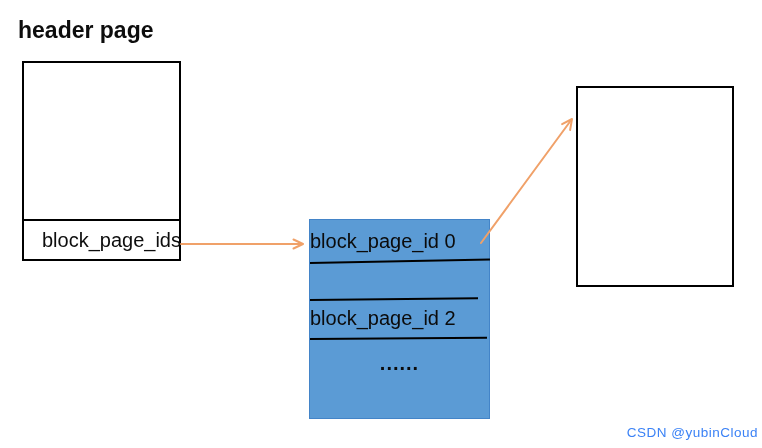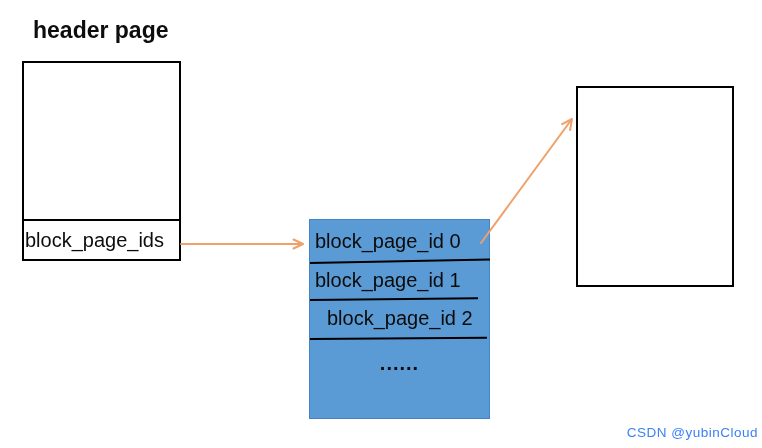--- a/index.html
+++ b/index.html
@@ -7,50 +7,50 @@
   body {
     font-family: "Liberation Sans", "DejaVu Sans", sans-serif;
     width: 762px; height: 448px; position: relative; overflow: hidden;
   }
   .canvas { position: absolute; left: 0; top: 0; width: 762px; height: 448px; background: #ffffff; }
 
   .diagram-title {
     position: absolute; font-size: 23px; font-weight: bold; color: #0d0d0d;
     white-space: nowrap; letter-spacing: 0px;
   }
-  .title-header { left: 33px; top: 17px; }
+  .title-header { left: 18px; top: 17px; }
   .title-block  { left: 582px; top: 42px; }
 
   .page-box {
     position: absolute; border: 2px solid #000000; background: #ffffff;
   }
   .header-box { left: 22px; top: 61px; width: 159px; height: 200px; }
   .block-box  { left: 576px; top: 86px; width: 158px; height: 201px; }
 
   .header-divider {
     position: absolute; left: 0; right: 0; top: 156px; height: 0;
     border-top: 2px solid #000000;
   }
   .field-label {
-    position: absolute; left: 1px; top: 160px; right: 0;
+    position: absolute; left: 18px; top: 160px; right: 0;
     font-size: 20px; color: #0d0d0d; white-space: nowrap; line-height: 34px;
   }
 
   .id-list {
     position: absolute; left: 309px; top: 219px; width: 181px; height: 200px;
     background: #5B9BD5; border: 1px solid #4384c8;
   }
   .id-row {
     position: absolute; left: 0; width: 100%;
-    font-size: 20px; color: #0b0b0b; padding-left: 5px; white-space: nowrap;
+    font-size: 20px; color: #0b0b0b; white-space: nowrap;
     display: flex; align-items: center;
   }
   .row-0 { top: 0;     height: 42px; }
   .row-1 { top: 42px;  height: 37px; }
-  .row-2 { top: 79px;  height: 39px; margin-left: 12px; }
+  .row-2 { top: 79px;  height: 39px; }
   .row-dots { top: 118px; height: 50px; justify-content: center; padding-left: 0;
               font-weight: bold; letter-spacing: 1px; }
   .row-divider {
     position: absolute; left: 0; height: 0; border-top: 2px solid #000000;
     transform-origin: left center;
   }
   .div-0 { top: 42px;  width: 180px; transform: rotate(-1.1deg); }
   .div-1 { top: 79px;  width: 168px; transform: rotate(-0.6deg); }
   .div-2 { top: 118px; width: 177px; transform: rotate(-0.4deg); }
 
@@ -73,21 +73,20 @@
   <div class="diagram-title title-header">header page</div>
 
   <div class="page-box header-box">
     <div class="header-divider"></div>
     <div class="field-label">block_page_ids</div>
   </div>
 
   <div class="id-list" style="background: rgb(91, 155, 213);">
     <div class="id-row row-0">block_page_id 0</div>
     <div class="row-divider div-0"></div>
-    <div class="id-row row-1">block_page_id 1</div>
     <div class="row-divider div-1"></div>
     <div class="id-row row-2">block_page_id 2</div>
     <div class="row-divider div-2"></div>
     <div class="id-row row-dots">......</div>
   </div>
 
 
   <div class="page-box block-box"></div>
 
   <svg class="arrow-layer" viewBox="0 0 762 448">

